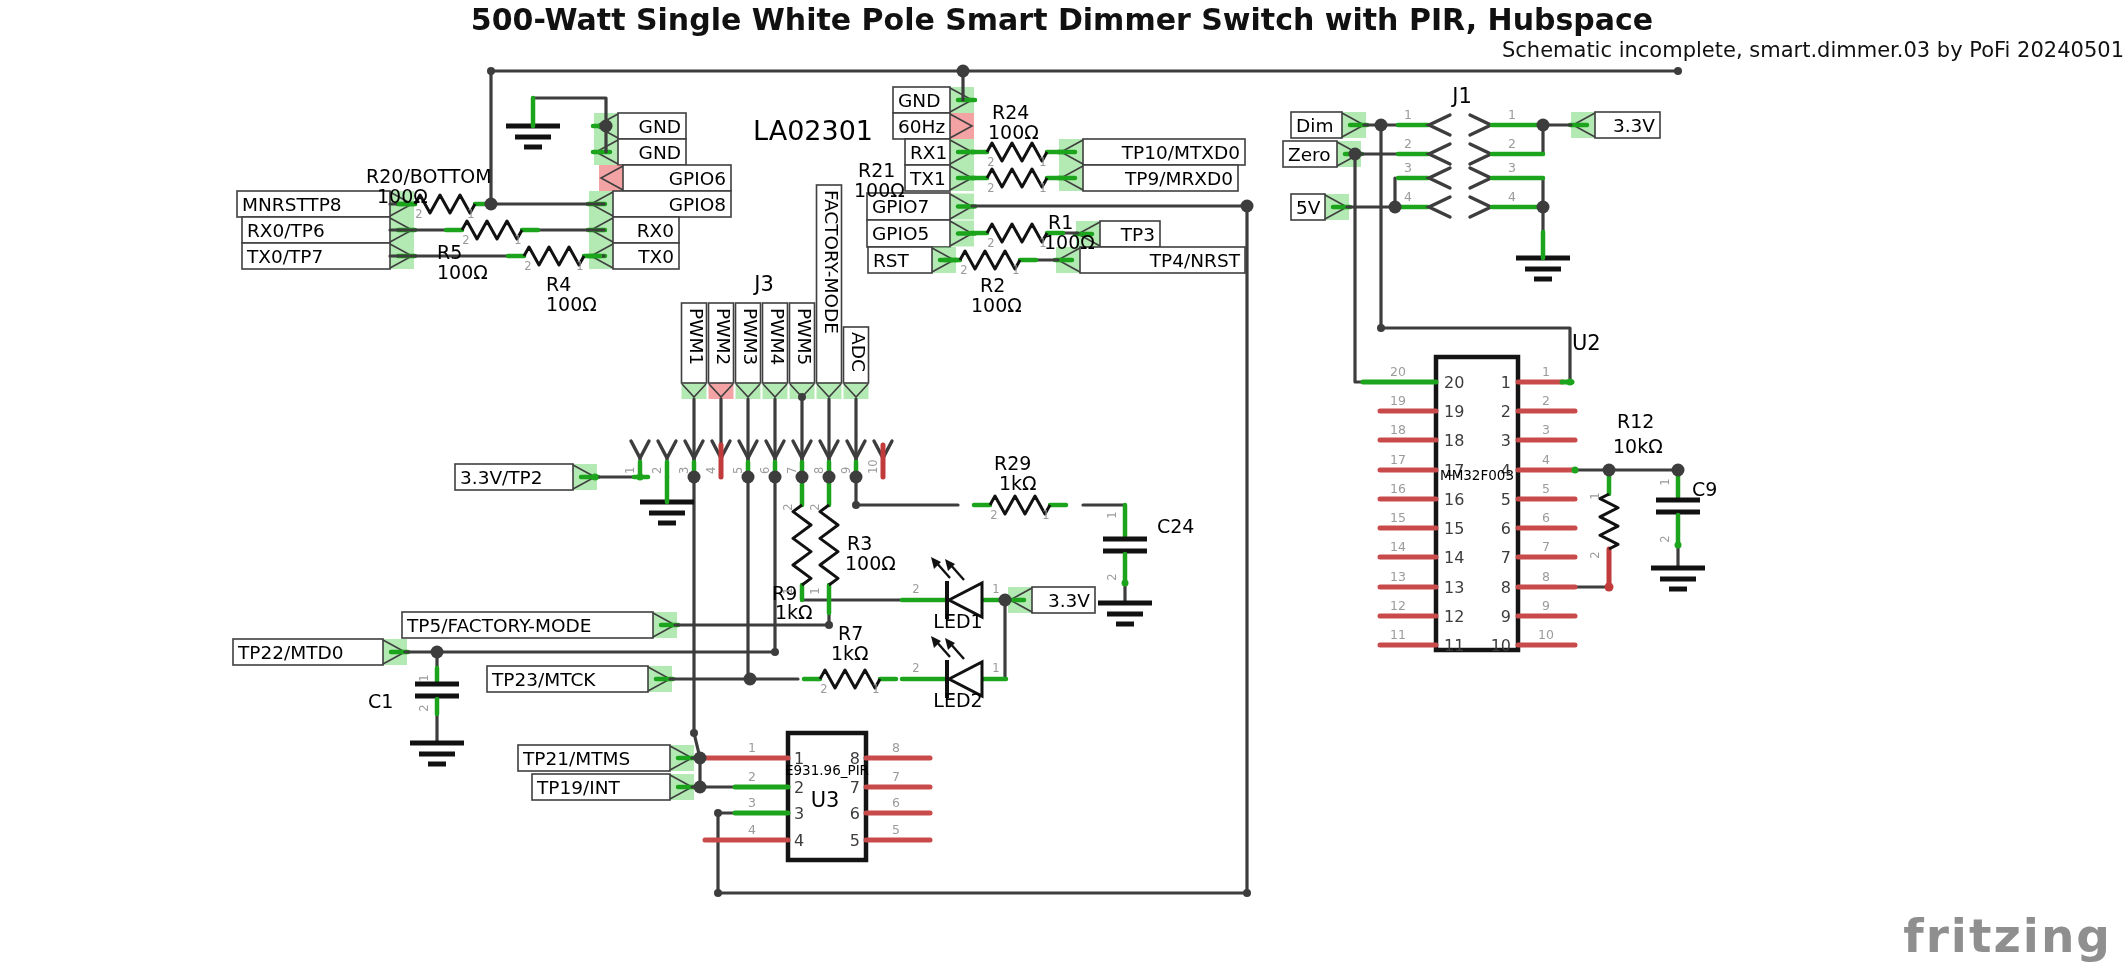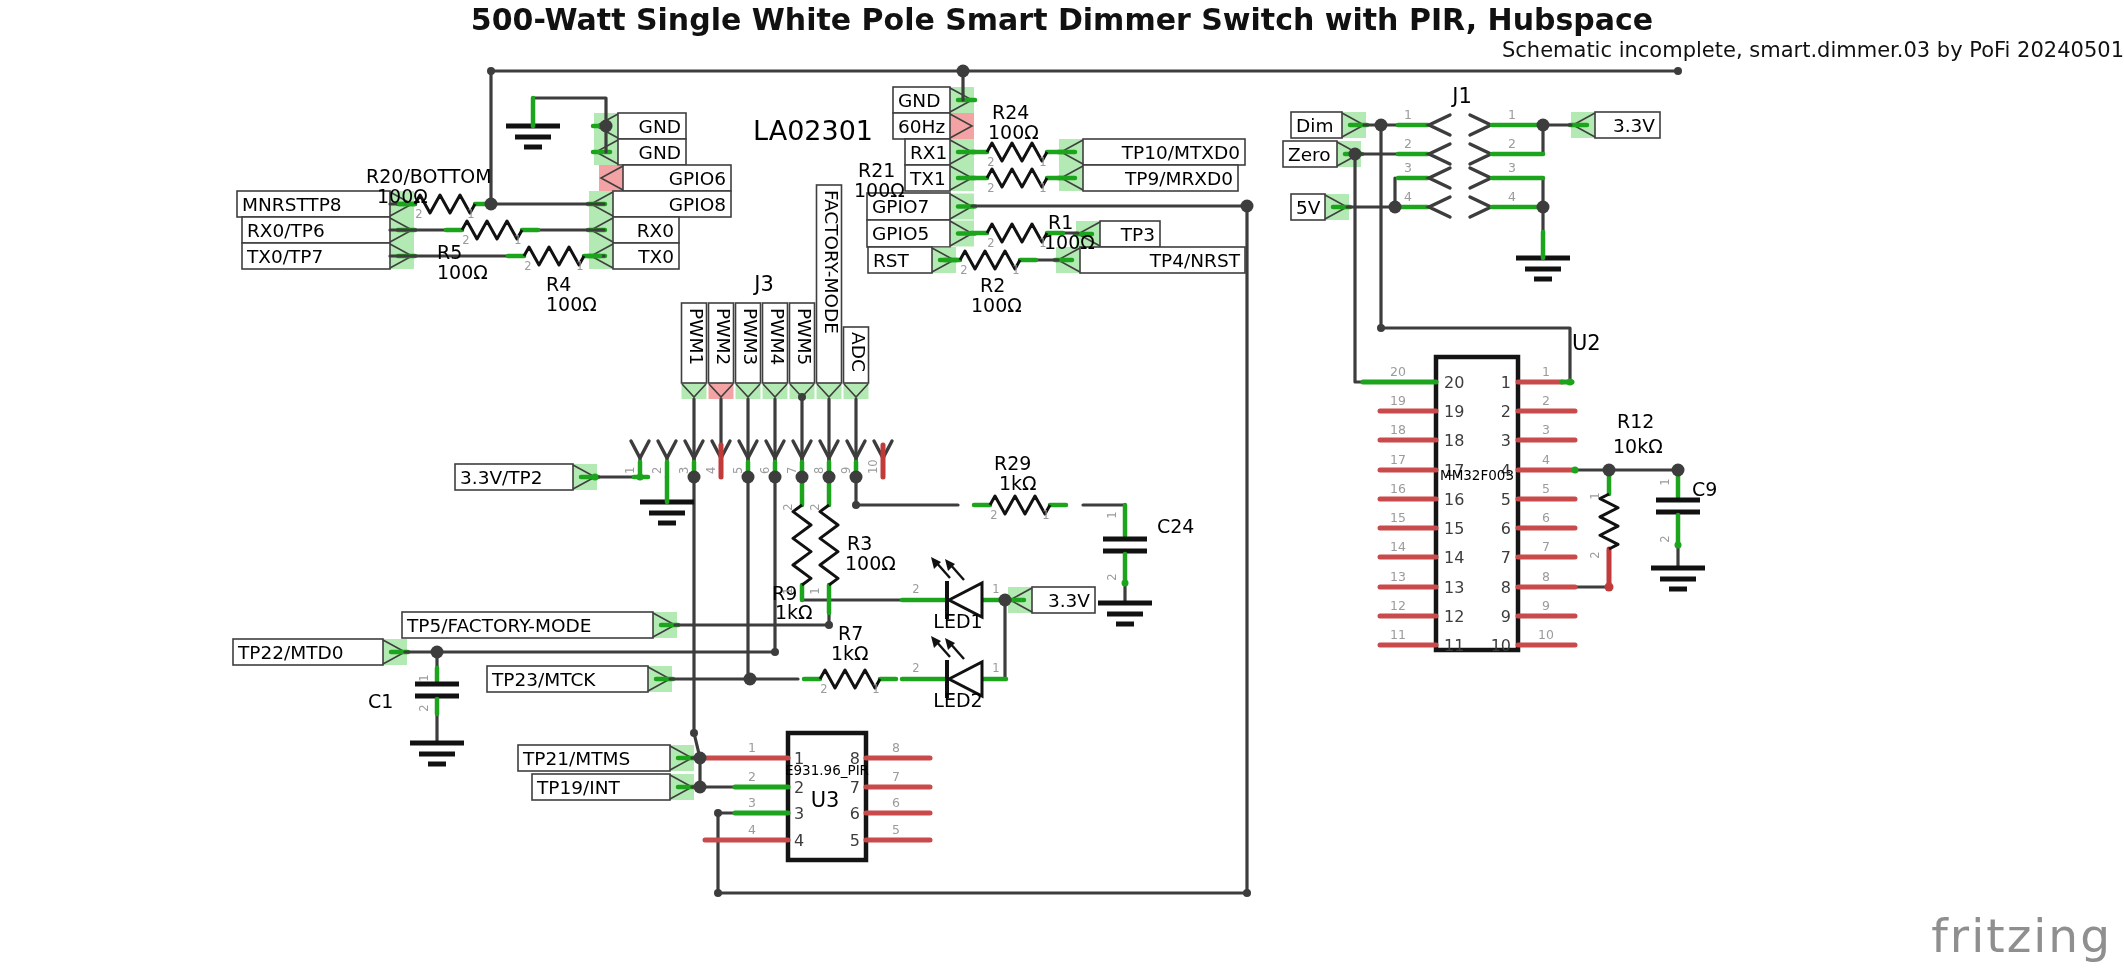--- a/index.html
+++ b/index.html
@@ -2,21 +2,21 @@
 <html><head>
 <meta charset="utf-8">
 <style>
   html,body{margin:0;padding:0;background:#fff;}
   #stage{position:relative;width:2124px;height:969px;background:#fff;overflow:hidden;
          font-family:"DejaVu Sans",sans-serif;}
   #title{position:absolute;top:2px;left:0;width:100%;text-align:center;
          font-size:30px;font-weight:600;color:#111;letter-spacing:0;}
   #subtitle{position:absolute;top:38px;left:0;width:100%;text-align:right;
          font-size:21px;color:#111;}
-  #watermark{position:absolute;right:12px;bottom:6px;font-size:47px;font-weight:normal;
+  #watermark{position:absolute;right:12px;bottom:6px;font-size:47px;font-weight:bold;
          color:#8f8f8f;letter-spacing:2px;}
   svg{position:absolute;top:0;left:0;}
   text{font-family:"DejaVu Sans",sans-serif;}
   .wire{stroke:#3d3d3d;stroke-width:3.2;fill:none;stroke-linejoin:round;stroke-linecap:round;}
   .zig{stroke:#111;stroke-width:3;fill:none;stroke-linejoin:round;}
   .green{stroke:#1ca41c;stroke-width:4.5;stroke-linecap:round;}
   .redstub{stroke:#c23b3b;stroke-width:5;stroke-linecap:round;}
   .pinred{stroke:#c94a4a;stroke-width:5;stroke-linecap:round;}
   .pingreen{stroke:#1ca41c;stroke-width:5;stroke-linecap:round;}
   .padg{fill:rgba(116,216,116,0.55);}

